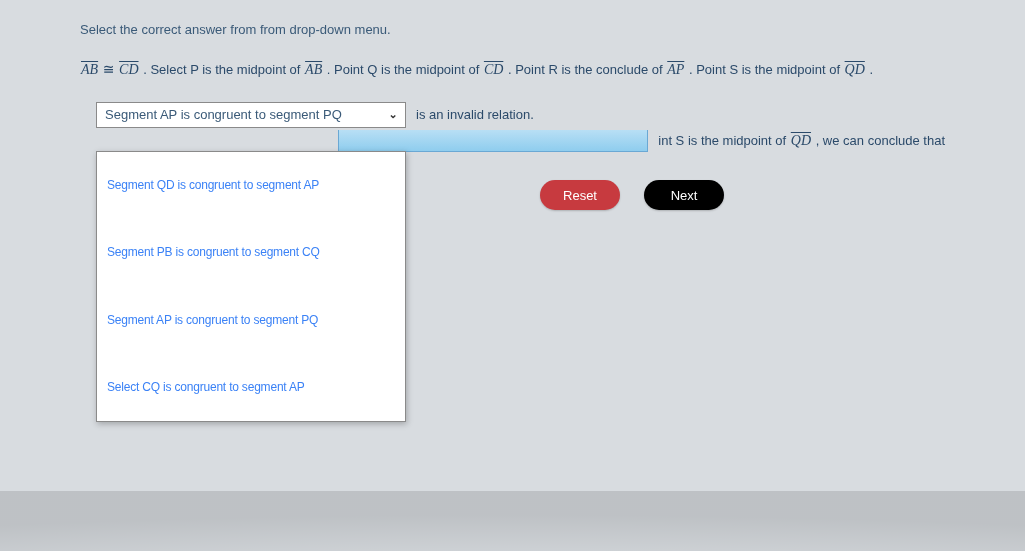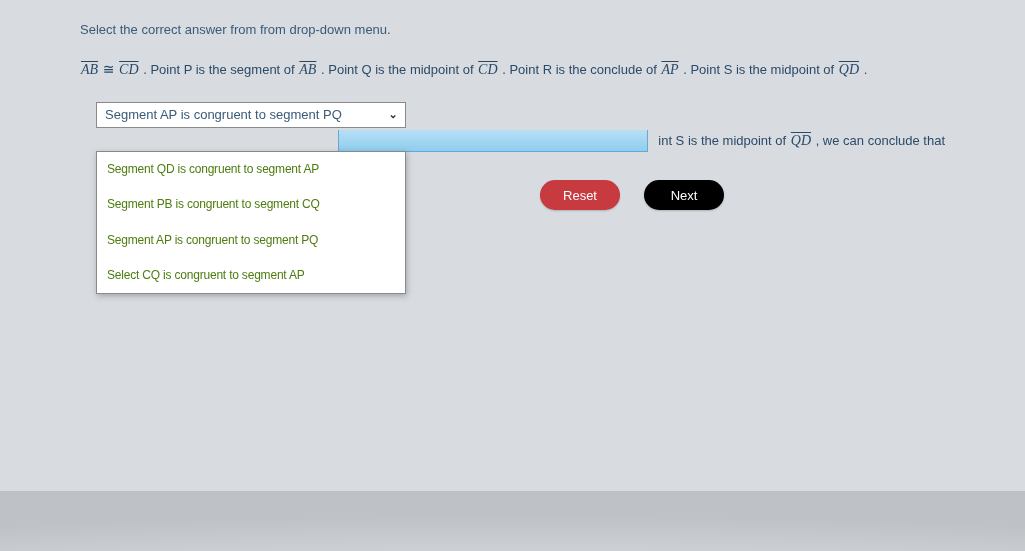--- a/index.html
+++ b/index.html
@@ -104,23 +104,23 @@
     left: 0;
     top: 50px;
     width: 310px;
     background: #fff;
     border: 1px solid #8a8a8a;
     box-shadow: 1px 2px 6px rgba(0,0,0,0.25);
     z-index: 10;
     box-sizing: border-box;
   }
   .dropdown-list .opt {
-    padding: 8px 10px;
+    padding: 24px 10px;
     font-size: 12px;
-    color: #4d7c0f;
+    color: #3b82f6;
     cursor: pointer;
     letter-spacing: -0.2px;
   }
   .buttons {
     position: absolute;
     left: 540px;
     top: 180px;
     display: flex;
     gap: 24px;
   }
@@ -150,38 +150,39 @@
 <body>
 
 <div class="content">
 
   <div class="instruction">Select the correct answer from from drop-down menu.</div>
 
   <div class="problem-line">
     <span class="overline">AB</span>
     <span class="cong">≅</span>
     <span class="overline">CD</span>
-    <span>. Point P is the segment of </span>
+    <span>. Select P is the midpoint of </span>
     <span class="overline">AB</span>
     <span>. Point Q is the midpoint of </span>
     <span class="overline">CD</span>
     <span>. Point R is the conclude of </span>
     <span class="overline">AP</span>
     <span>. Point S is the midpoint of </span>
     <span class="overline">QD</span>
     <span>.</span>
   </div>
 
   <div class="answer-block">
 
     <div class="row1">
       <div class="dropdown-visual">
         <span>Segment AP is congruent to segment PQ</span>
         <span class="chev-box">⌄</span>
       </div>
+      <span class="after-text">is an invalid relation.</span>
     </div>
 
     <div class="row2">
       <div class="hidden-second"></div>
       <span class="after-text">
         <span>int S is the midpoint of </span>
         <span class="overline">QD</span>
         <span> , we can conclude that</span>
       </span>
     </div>

